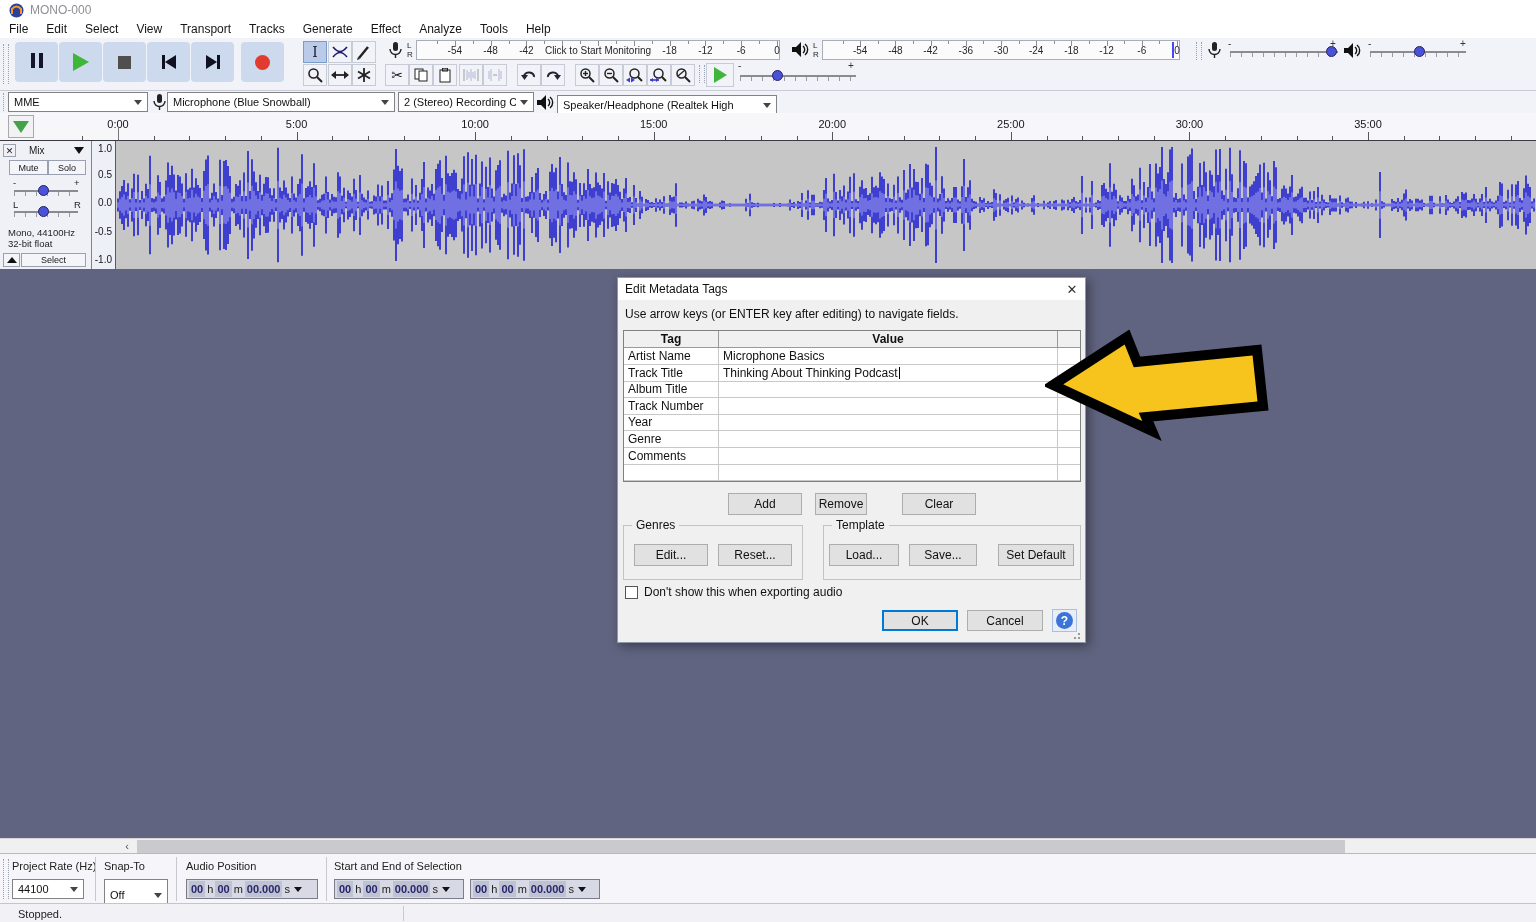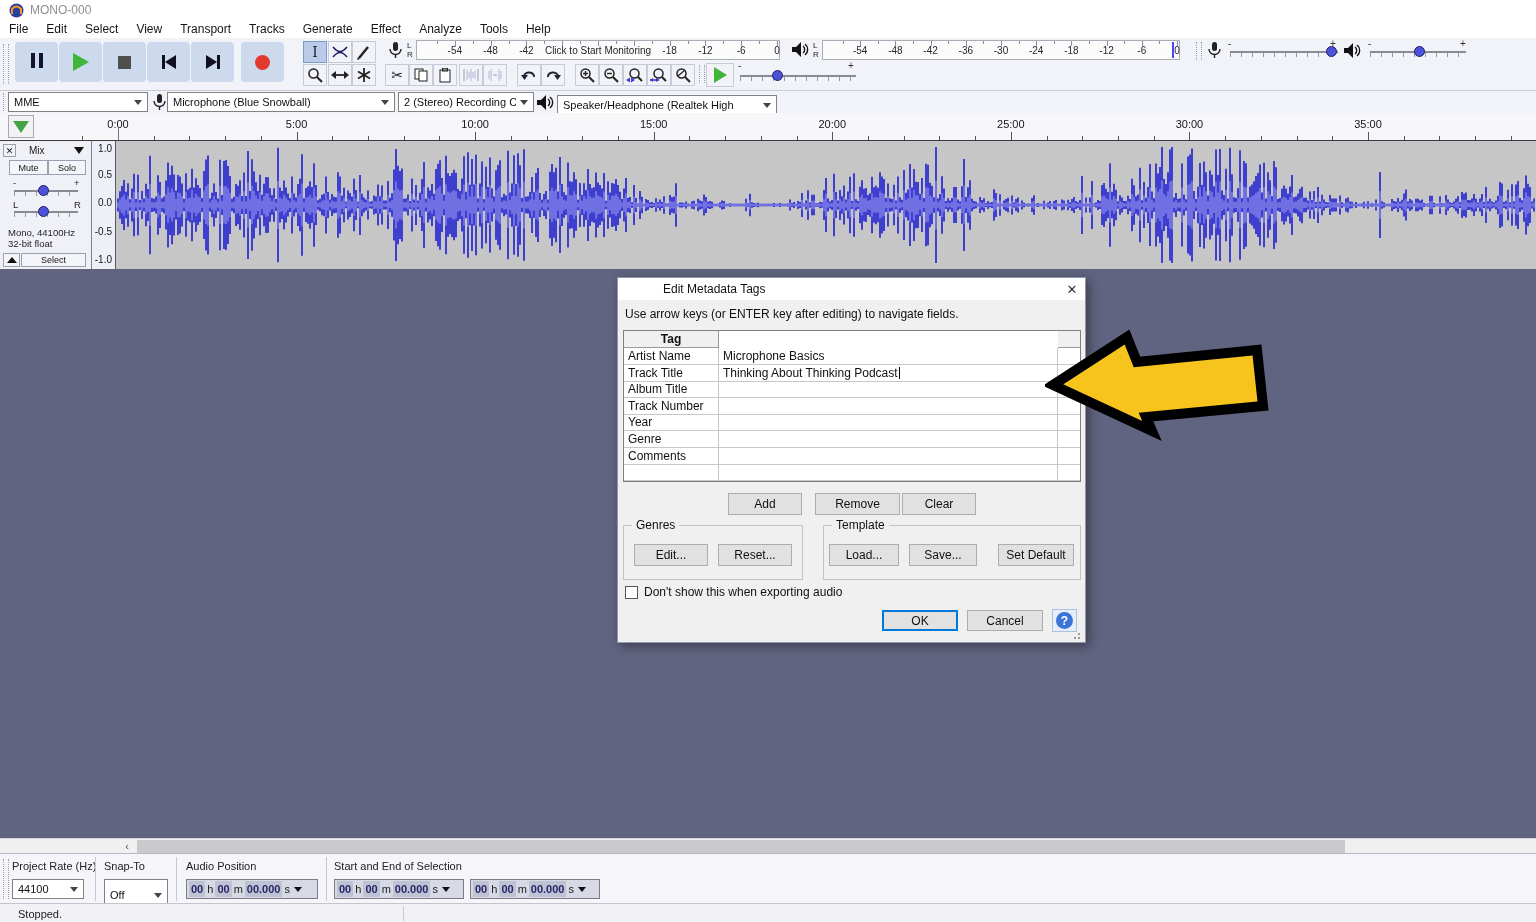--- a/index.html
+++ b/index.html
@@ -66,21 +66,21 @@
   .timebox{position:absolute;height:20px;background:#d7d9e4;border:1px solid #7c7c86;box-sizing:border-box;display:flex;align-items:center;padding:0 2px;}
   .seg{font-size:11px;font-weight:bold;color:#26266a;padding:0 2px;line-height:16px;}
   .seg.d{background:#bfc2d2;}
   .seg.u{color:#222;font-weight:normal;}
   .timebox .tb-chev{margin-left:2px;width:0;height:0;border-left:4px solid transparent;border-right:4px solid transparent;border-top:5px solid #111;}
   
   .statusbar{left:0;top:903px;width:1536px;height:19px;background:#f2f2f6;border-top:1px solid #c4c4cc;box-sizing:border-box;}
   
   .dialog{left:617px;top:277px;width:469px;height:366px;background:#f0f0f0;border:1px solid #8e98a8;box-sizing:border-box;box-shadow:3px 3px 10px rgba(0,0,0,.4);}
   .dlg-title{position:absolute;left:0;top:0;width:100%;height:22px;background:#ffffff;}
-  .dlg-title-text{position:absolute;left:7px;top:4px;font-size:12px;color:#111;margin-left:38px;}
+  .dlg-title-text{position:absolute;left:7px;top:4px;font-size:12px;color:#111;}
   .dlg-close{position:absolute;right:4px;top:2px;width:18px;height:18px;font-size:13px;color:#333;display:flex;align-items:center;justify-content:center;}
   .dlg-instr{position:absolute;left:7px;top:29px;font-size:12px;color:#111;}
   .mtable{position:absolute;left:5px;top:52px;width:458px;height:152px;background:#fff;border:1px solid #808080;box-sizing:border-box;}
   .mth{position:absolute;top:0;height:17px;background:#f0f0f0;border-bottom:1px solid #9a9a9a;box-sizing:border-box;font-size:12px;font-weight:bold;display:flex;align-items:center;justify-content:center;color:#111;}
   .mtr{position:absolute;height:17px;font-size:12px;color:#111;}
   .mtc{position:absolute;top:0;height:17px;display:flex;align-items:center;padding-left:4px;box-sizing:border-box;border-bottom:1px solid #c8c8c8;border-right:1px solid #c8c8c8;overflow:hidden;white-space:nowrap;}
   .caret{display:inline-block;width:1px;height:12px;background:#000;margin-left:1px;}
   .wbtn{position:absolute;height:22px;background:#e1e1e1;border:1px solid #adadad;box-sizing:border-box;font-size:12px;display:flex;align-items:center;justify-content:center;color:#111;}
   .wbtn.default{border:2px solid #0078d7;background:#e5f1fb00;background:#e1e1e1;}
   .groupbox{position:absolute;height:55px;border:1px solid #c3c3c3;box-sizing:border-box;}
@@ -584,20 +584,21 @@
   <div class="abs dialog">
     <div class="dlg-title">
       <span class="dlg-title-text">Edit Metadata Tags</span>
       <span class="dlg-close">
           <span>✕</span>
         </span>
     </div>
     <div class="dlg-instr">Use arrow keys (or ENTER key after editing) to navigate fields.</div>
     <div class="mtable" id="meta-table">
         <div class="mth" style="left: 0px; width: 95px; border-right: 1px solid rgb(154, 154, 154);">Tag</div>
+        <div class="mth" style="left: 95px; width: 339px; border-right: 1px solid rgb(154, 154, 154);">Value</div>
         <div class="mth" style="left: 434px; width: 22px;"></div>
         <div class="mtr" style="left: 0px; top: 17px; width: 456px;">
           <div class="mtc" style="left: 0px; width: 95px; text-align: right;">Artist Name</div>
           <div class="mtc" style="left: 95px; width: 339px;">Microphone Basics</div>
           <div class="mtc" style="left: 434px; width: 22px; border-right: none;"></div>
         </div>
         <div class="mtr" style="left: 0px; top: 33.6px; width: 456px;">
           <div class="mtc" style="left: 0px; width: 95px;">Track Title</div>
           <div class="mtc" style="left: 95px; width: 339px;">Thinking About Thinking Podcast<span class="caret"></span></div>
           <div class="mtc" style="left: 434px; width: 22px; border-right: none;"></div>
@@ -629,21 +630,21 @@
         </div>
         <div class="mtr" style="left: 0px; top: 133.2px; width: 456px;">
           <div class="mtc" style="left: 0px; width: 95px;"></div>
           <div class="mtc" style="left: 95px; width: 339px;"></div>
           <div class="mtc" style="left: 434px; width: 22px; border-right: none;"></div>
         </div>
       </div>
     <div class="wbtn" style="left:110px;top:215px;width:74px">
         <span>Add</span>
       </div>
-    <div class="wbtn" style="left:197px;top:215px;width:85px">
+    <div class="wbtn" style="left:197px;top:215px;width:52px">
         <span>Remove</span>
       </div>
     <div class="wbtn" style="left:284px;top:215px;width:74px">
         <span>Clear</span>
       </div>
     <div class="groupbox" style="left:5px;top:247px;width:180px">
       <span class="gb-legend">Genres</span>
     </div>
     <div class="wbtn" style="left:16px;top:266px;width:74px">
         <span>Edit...</span>

